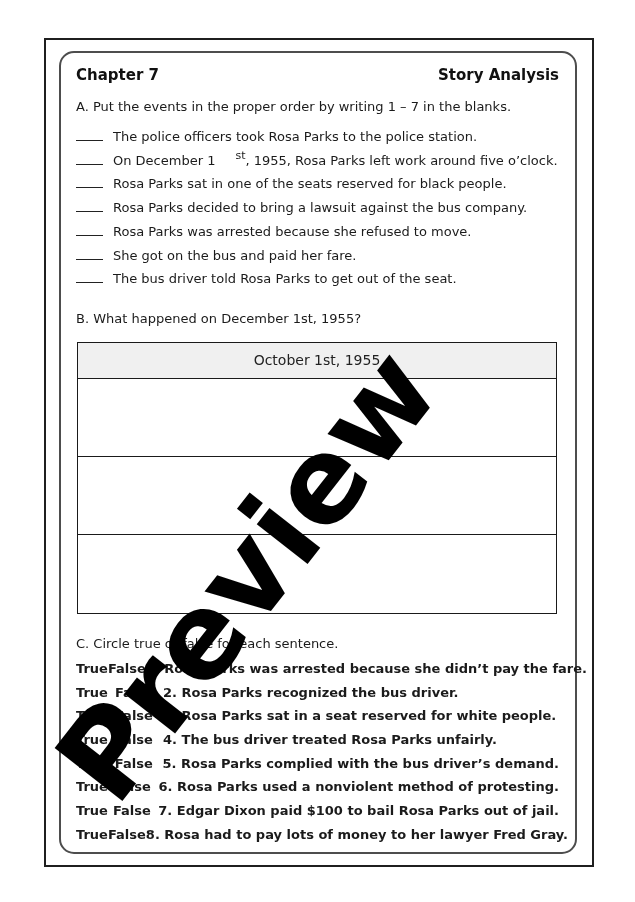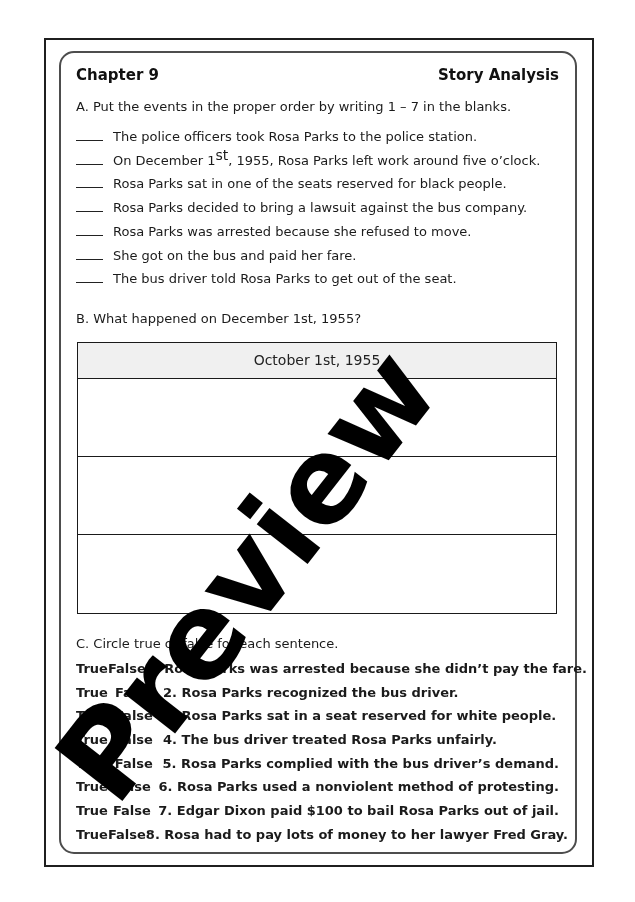--- a/index.html
+++ b/index.html
@@ -54,23 +54,24 @@
   }
   .blank {
     display: inline-block;
     width: 27px;
     height: 13px;
     border-bottom: 1.3px solid #222;
     margin-right: 10px;
     vertical-align: baseline;
   }
   .order-item sup {
-    font-size: 14px;
+    font-size: 11px;
     vertical-align: super;
     line-height: 0;
+    margin-left: 20px;
   }
   .b-label { margin-top: 18px; }
   .b-table {
     margin-top: 13px;
     margin-left: 1px;
     width: 480px;
     border: 1.5px solid #1a1a1a;
     background: #ffffff;
   }
   .b-table-header {
@@ -109,21 +110,21 @@
   }
 </style>
 </head>
 <body>
 
 <div class="page">
   <div class="outer-border">
     <div class="card">
 
       <div class="doc-header">
-        <span>Chapter 9</span>
+        <span>Chapter 7</span>
         <span>Story Analysis</span>
       </div>
 
       <div class="instruction a-label">A. Put the events in the proper order by writing 1 – 7 in the blanks.</div>
 
       <div class="order-list">
         <div class="order-item">
           <span class="blank"></span><span>The police officers took Rosa Parks to the police station.</span>
         </div>
         <div class="order-item">

